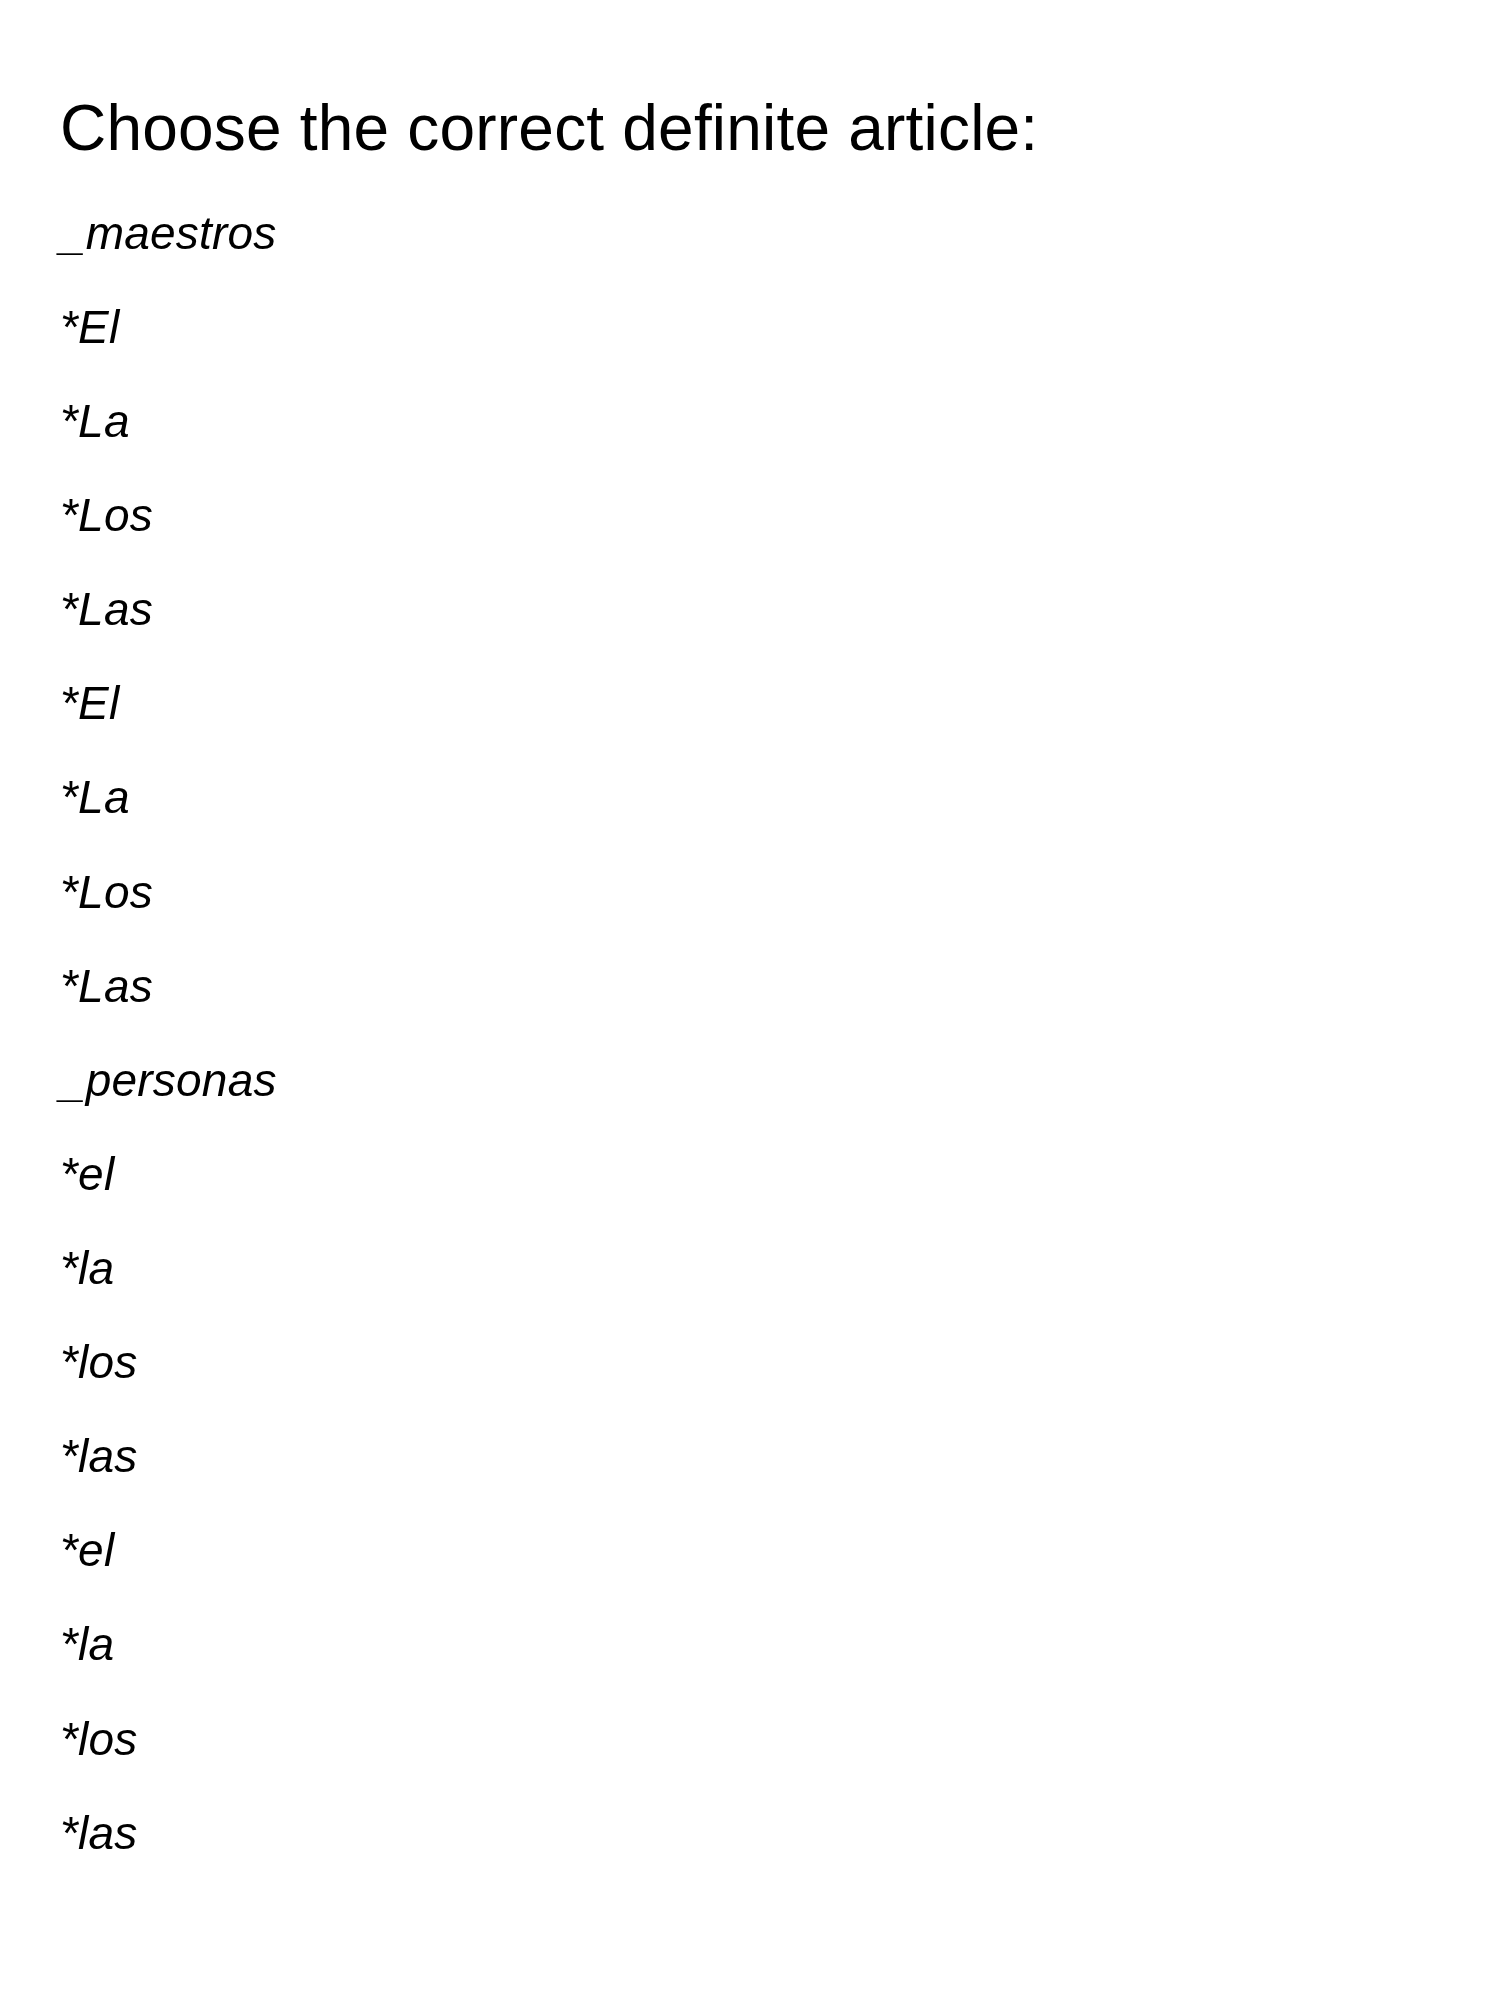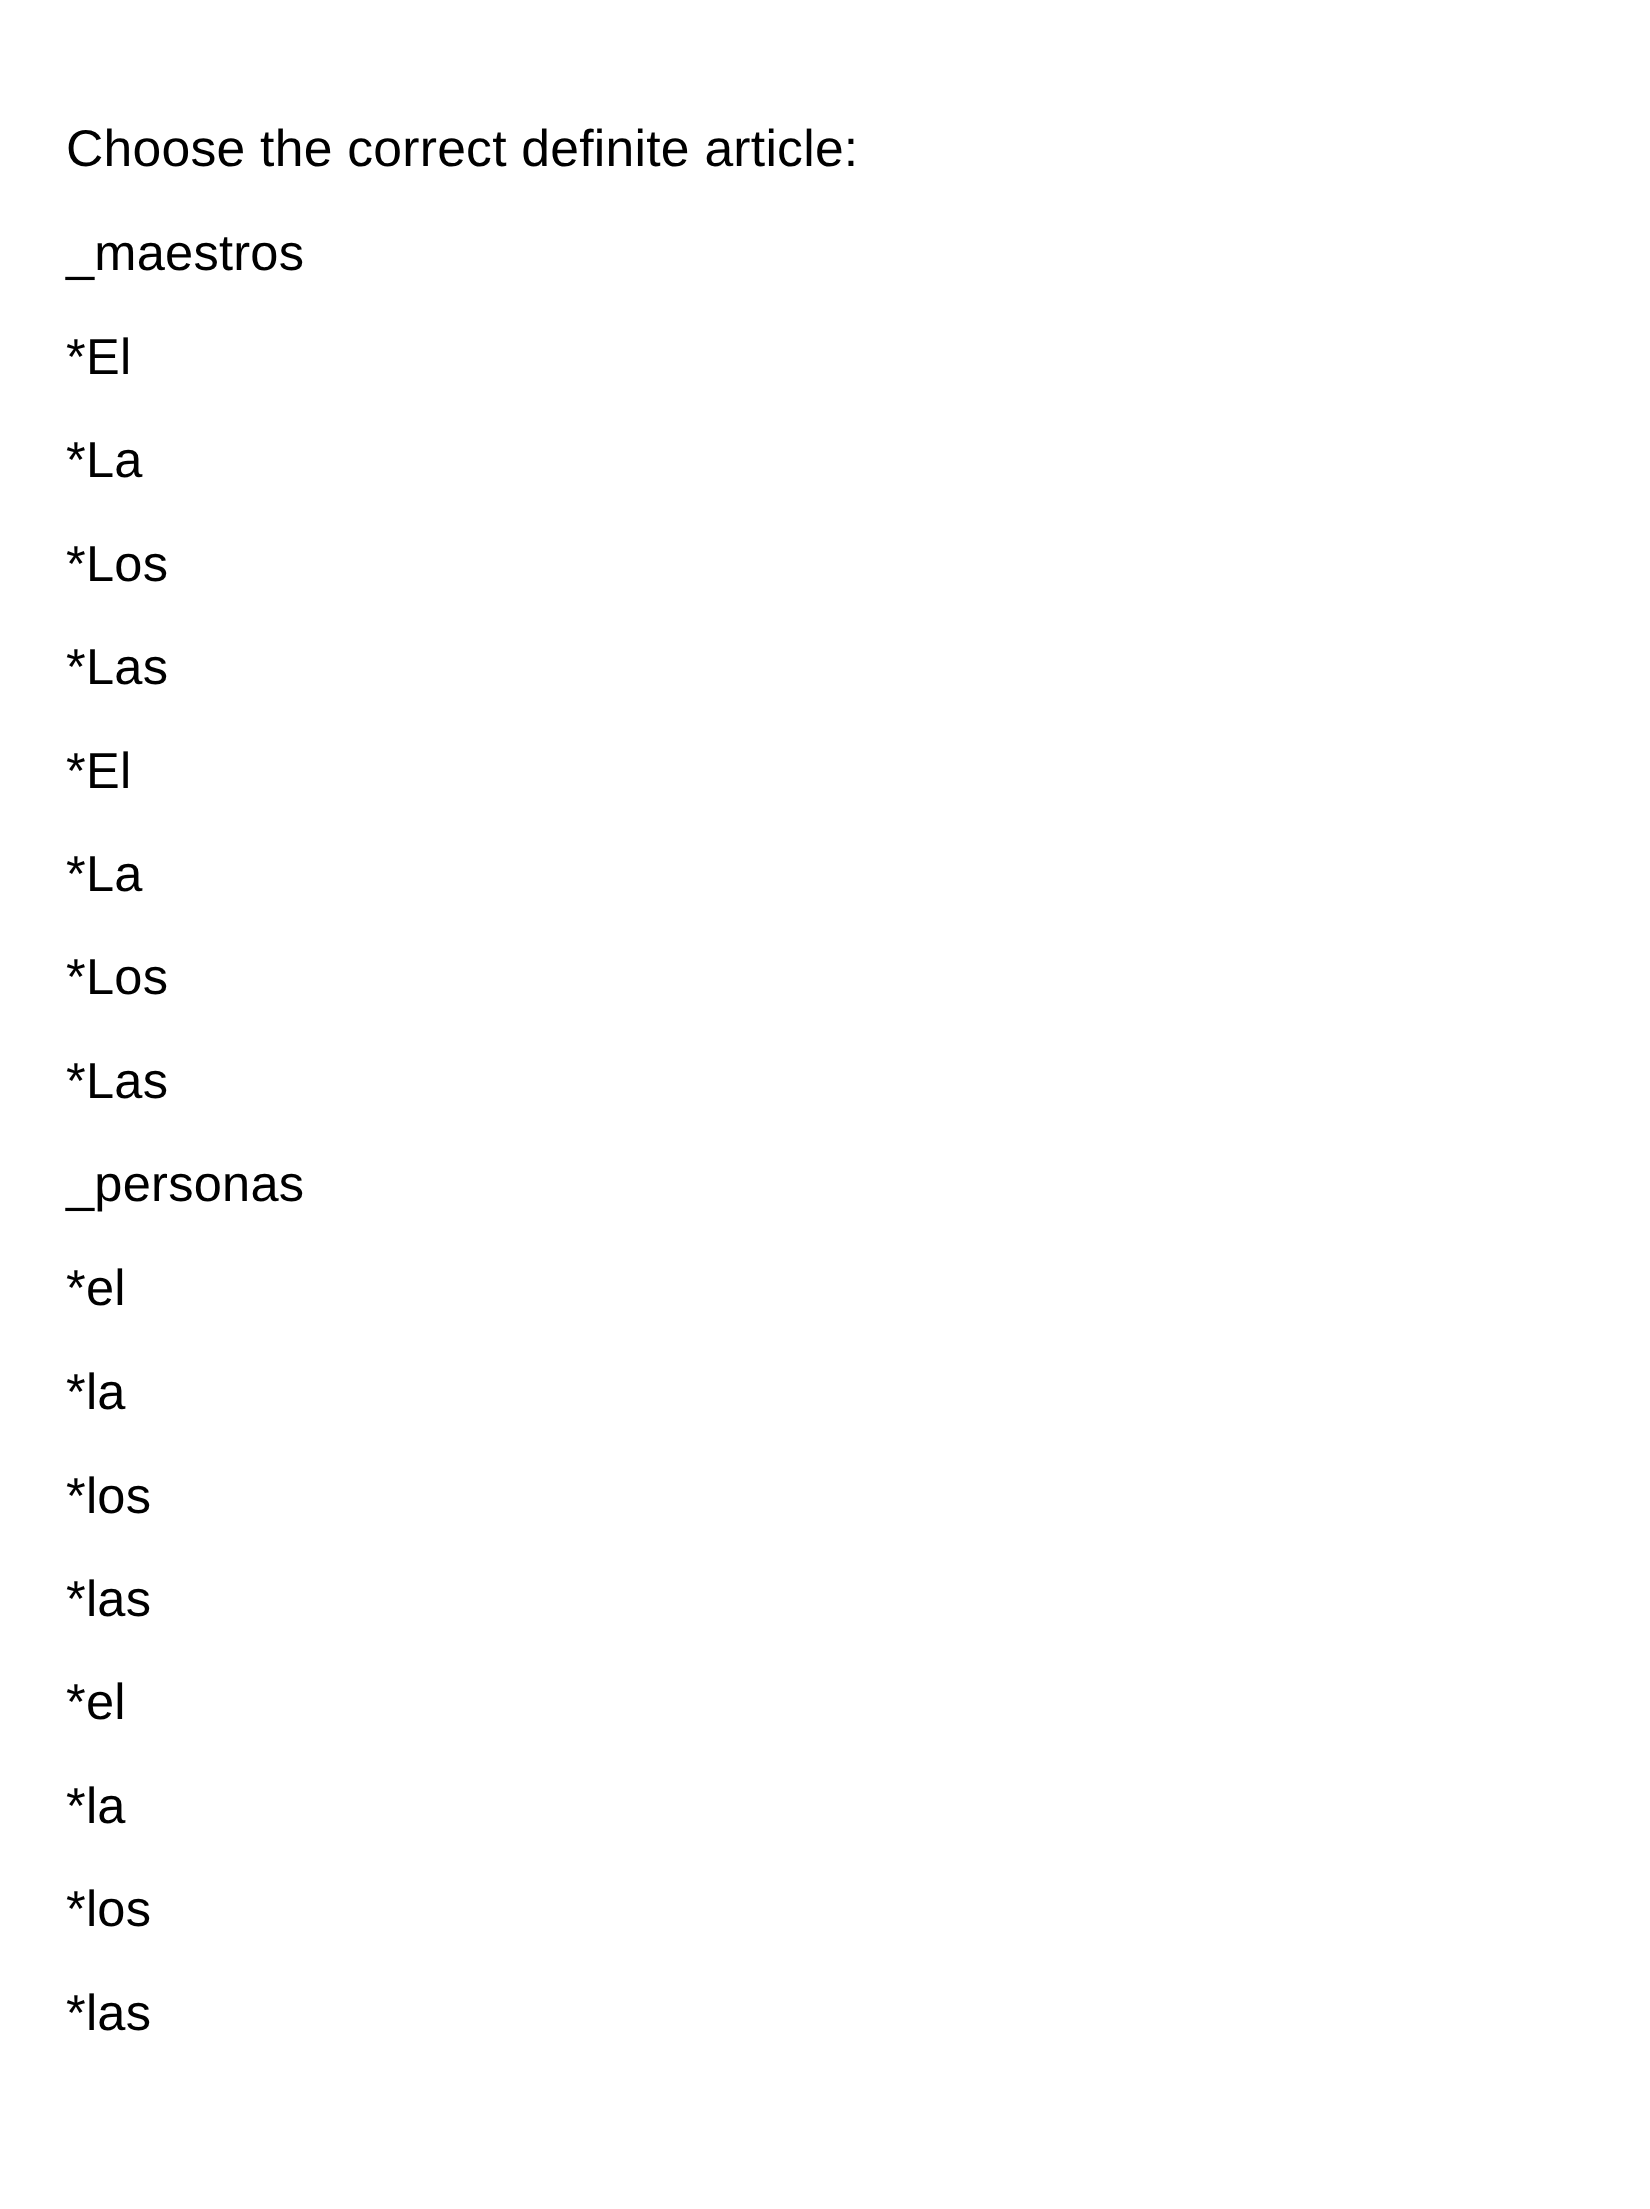--- a/index.html
+++ b/index.html
@@ -12,25 +12,26 @@
     color: #000000;
   }
   .page {
     padding: 90px 60px 60px 60px;
   }
   .line {
     font-size: 46px;
     line-height: 1.22;
     margin: 0 0 38px 0;
     letter-spacing: 0.2px;
+    font-style: italic;
   }
   .heading {
-    font-size: 47px;
+    font-size: 64px;
     line-height: 1.2;
-    margin: 17px 0 38px 0;
+    margin: 0 0 38px 0;
     letter-spacing: 0.2px;
   }
 </style>
 </head>
 <body>
 
 <div class="page">
   <div class="heading">Choose the correct definite article:</div>
 
   <div class="line">_maestros</div>

